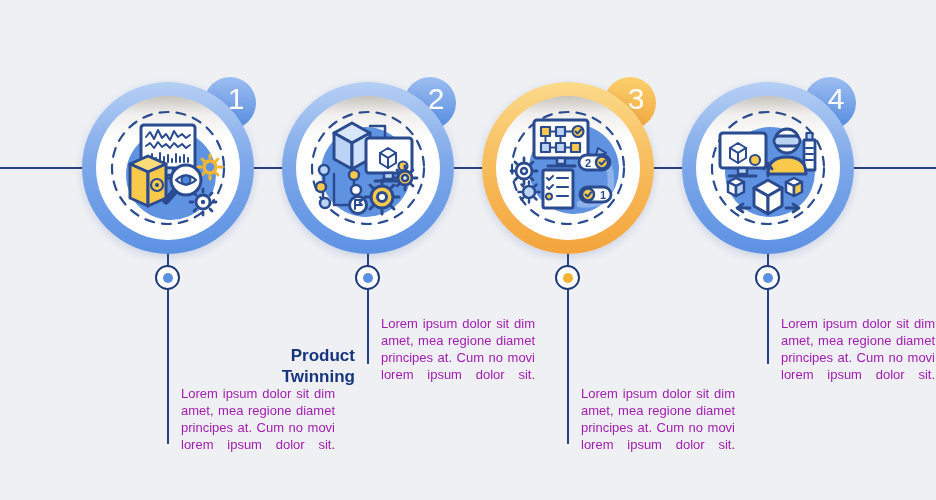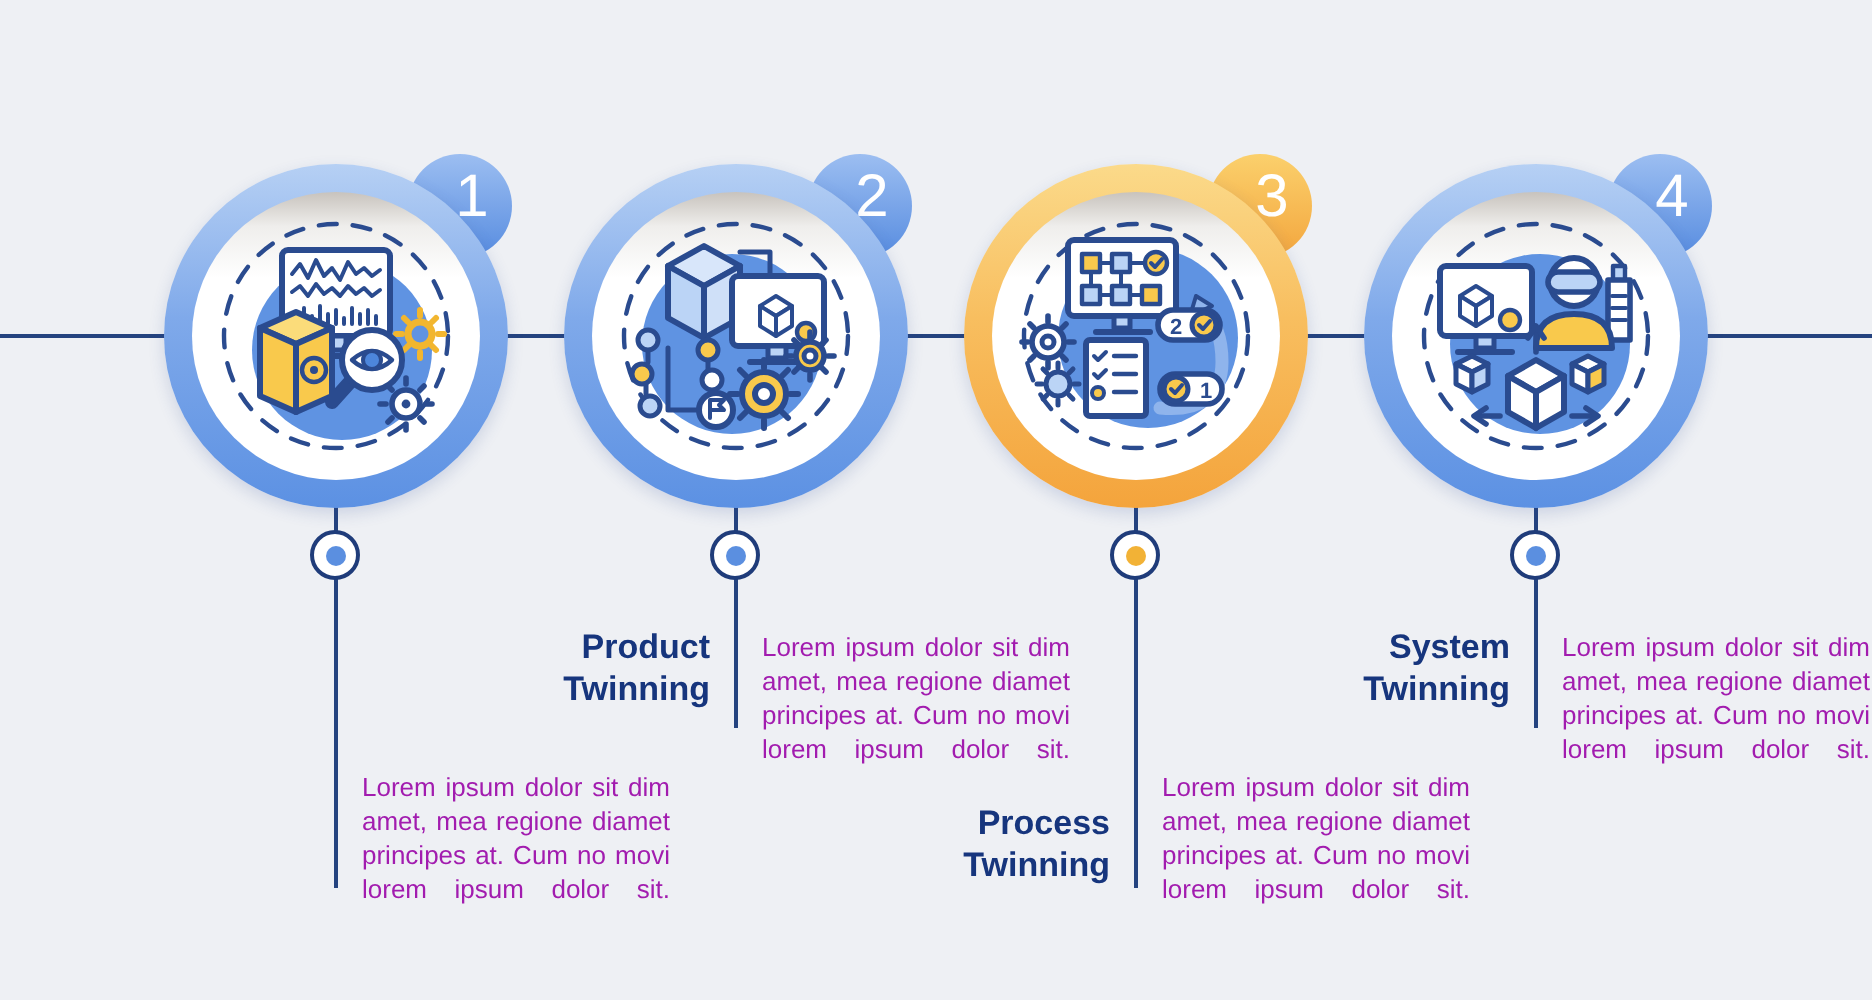--- a/index.html
+++ b/index.html
@@ -49,21 +49,21 @@
   }
   .dot-inner{width:10px;height:10px;border-radius:50%}
   .theme-blue .dot-inner{background:#5B8FE0}
   .theme-yellow .dot-inner{background:#F2B236}
 
   .title{
     position:absolute;left:-33px;width:120px;text-align:right;
     font-weight:bold;font-size:17px;line-height:21px;color:#16357D;
   }
   .low .title{top:384px}
-  .high .title{top:296px}
+  .high .title{top:328px}
 
   .para{
     position:absolute;left:113px;width:154px;
     font-size:13px;line-height:17px;color:#a21caf;
     text-align:justify;text-align-last:justify;
   }
   .low .para{top:372px}
   .high .para{top:302px}
 </style>
 </head>
@@ -234,21 +234,20 @@
             <polyline points="77.5,86.5 79.5,88.5 83,84.5" stroke="#2A4B8F" stroke-width="2"></polyline>
             <text x="95" y="91" font-size="11" fill="#2A4B8F" text-anchor="middle">1</text>
           </g>
         </svg>
       </div>
     </div>
     <div class="vline"></div>
     <div class="dot">
         <div class="dot-inner"></div>
       </div>
-    <h3 class="title">Process Twinning</h3>
     <p class="para">Lorem ipsum dolor sit dim amet, mea regione diamet principes at. Cum no movi lorem ipsum dolor sit.</p>
   </div>
 
   <div class="step s4 theme-blue high">
     <div class="badge">
       <span>4</span>
     </div>
     <div class="big-circle">
       <div class="inner">
         <svg class="icon" viewBox="0 0 120 120" fill="none">
@@ -296,16 +295,15 @@
             <path d="M78 100 H88"></path>
               <polyline points="85,96 91,100 85,104"></polyline>
           </g>
         </svg>
       </div>
     </div>
     <div class="vline"></div>
     <div class="dot">
         <div class="dot-inner"></div>
       </div>
-    <h3 class="title">System Twinning</h3>
     <p class="para">Lorem ipsum dolor sit dim amet, mea regione diamet principes at. Cum no movi lorem ipsum dolor sit.</p>
   </div>
 </div>
 
 </body></html>

